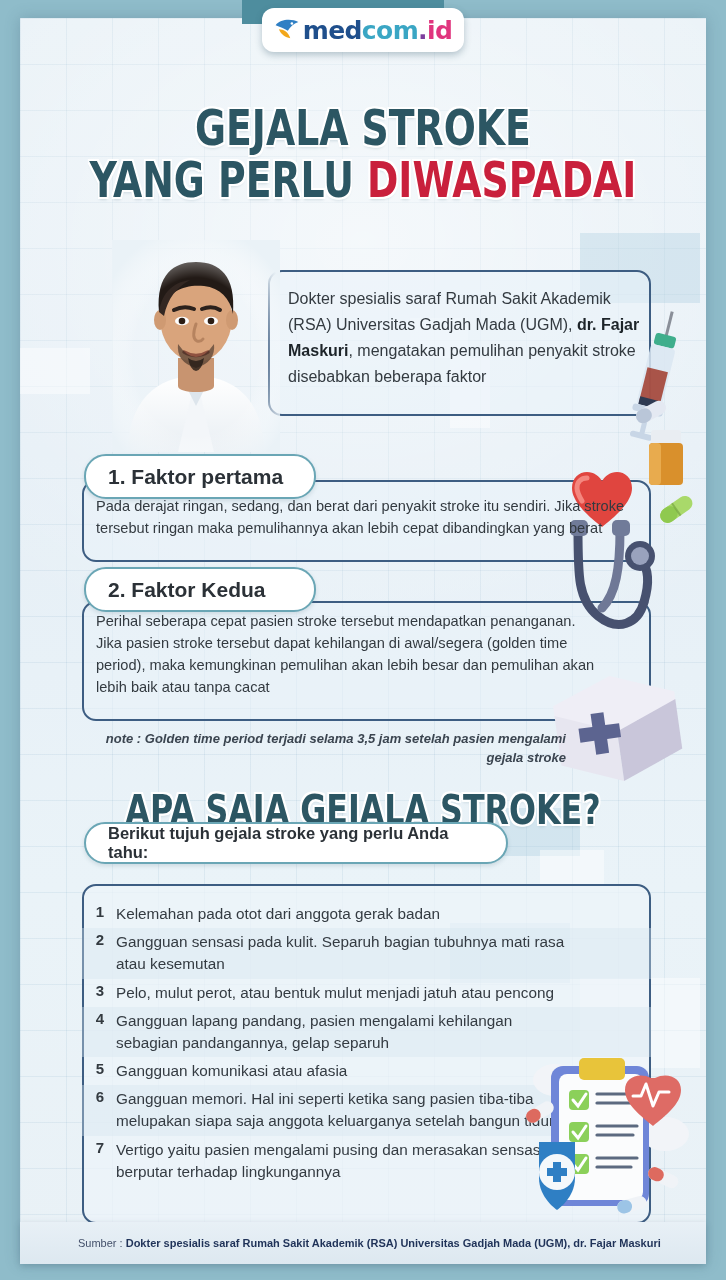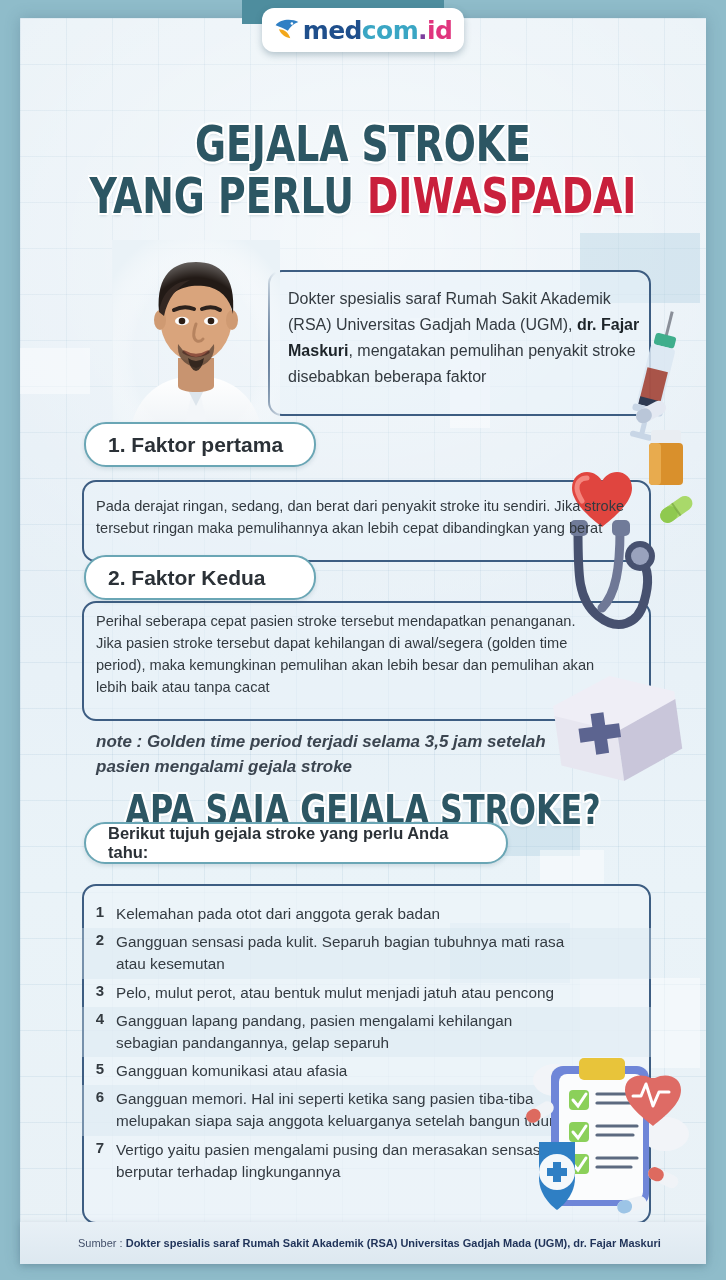--- a/index.html
+++ b/index.html
@@ -59,21 +59,21 @@
     box-shadow: 0 3px 7px rgba(40,80,100,.30);
     z-index: 6;
     display: flex; align-items: center; justify-content: center;
     gap: 3px;
   }
   .logo-mark { width: 26px; height: 26px; position: relative; flex: 0 0 auto; }
   .logo-text { font-size: 25px; font-weight: bold; letter-spacing: -.6px; font-family:"DejaVu Sans", sans-serif;}
   .lt1 { color:#1f4f8c; } .lt2 { color:#3aa6c4; } .lt3 { color:#7e3f9e; } .lt4 { color:#e0357e; }
 
   
-  .title-wrap { position:absolute; top: 102px; left: 0; width: 686px; text-align:center; z-index:5; }
+  .title-wrap { position:absolute; top: 86px; left: 0; width: 686px; text-align:center; z-index:5; }
   .title-1, .title-2 {
     font-family: "DejaVu Sans", sans-serif;
     font-weight: bold;
     font-stretch: condensed;
     color: #2c5663;
     letter-spacing: 0px;
     line-height: .96;
     text-shadow:
       -2px 0 #fff, 2px 0 #fff, 0 -2px #fff, 0 2px #fff,
       -2px -2px #fff, 2px -2px #fff, -2px 2px #fff, 2px 2px #fff,
@@ -118,27 +118,27 @@
   .pill {
     position: absolute; z-index: 9;
     background: #ffffff;
     border: 2px solid #6aa6b5;
     border-radius: 22px;
     display: flex; align-items: center;
     padding: 0 22px;
     font-weight: bold; color: #2b3137;
     box-shadow: 0 2px 4px rgba(70,110,130,.18);
   }
-  .pill-1 { left: 64px; top: 404px; width: 232px; height: 45px; font-size: 21px; }
-  .pill-2 { left: 64px; top: 537px; width: 232px; height: 45px; font-size: 21px; }
+  .pill-1 { left: 64px; top: 436px; width: 232px; height: 45px; font-size: 21px; }
+  .pill-2 { left: 64px; top: 549px; width: 232px; height: 45px; font-size: 21px; }
   .pill-3 { left: 64px; top: 804px; width: 424px; height: 42px; font-size: 16.5px; }
 
   .note {
     position:absolute; left: 76px; top: 712px; width: 470px; z-index: 7;
-    font-style: italic; font-size: 17px; line-height: 1.45; color: #3b4550; font-weight: 600;
+    font-style: italic; font-size: 13px; line-height: 1.45; color: #3b4550; font-weight: 600; text-align: right;
   }
 
   
   .sec-head {
     position:absolute; top: 768px; left: 0; width: 686px; text-align:center; z-index: 6;
     font-family: "DejaVu Sans", sans-serif; font-weight: bold; font-stretch: condensed;
     font-size: 41px; color: #2c5663; transform: scaleX(.86);
     text-shadow:
       -2px 0 #fff, 2px 0 #fff, 0 -2px #fff, 0 2px #fff,
       -2px -2px #fff, 2px -2px #fff, -2px 2px #fff, 2px 2px #fff,

